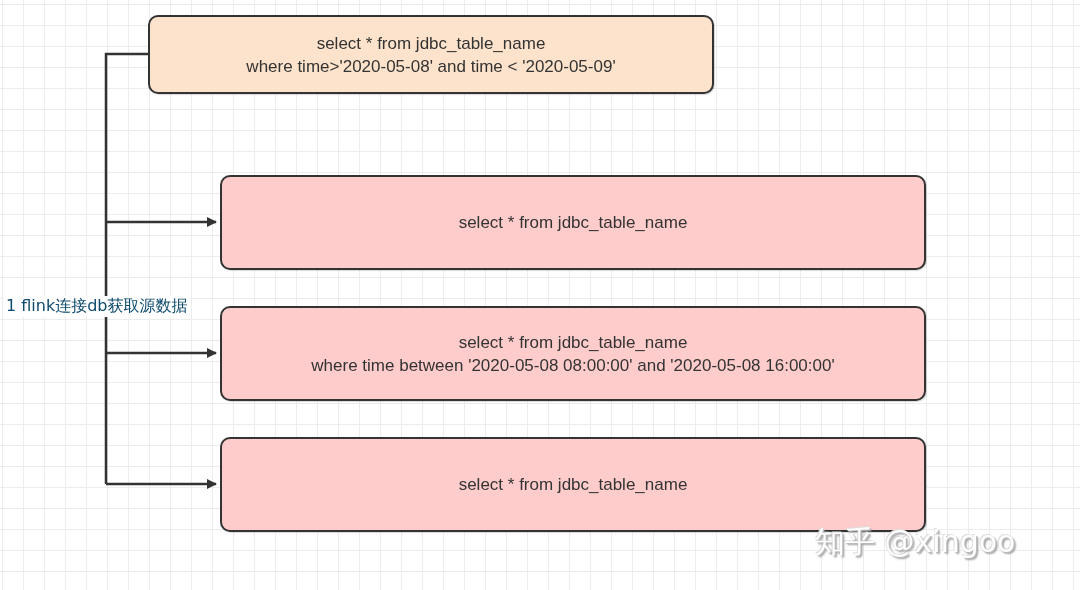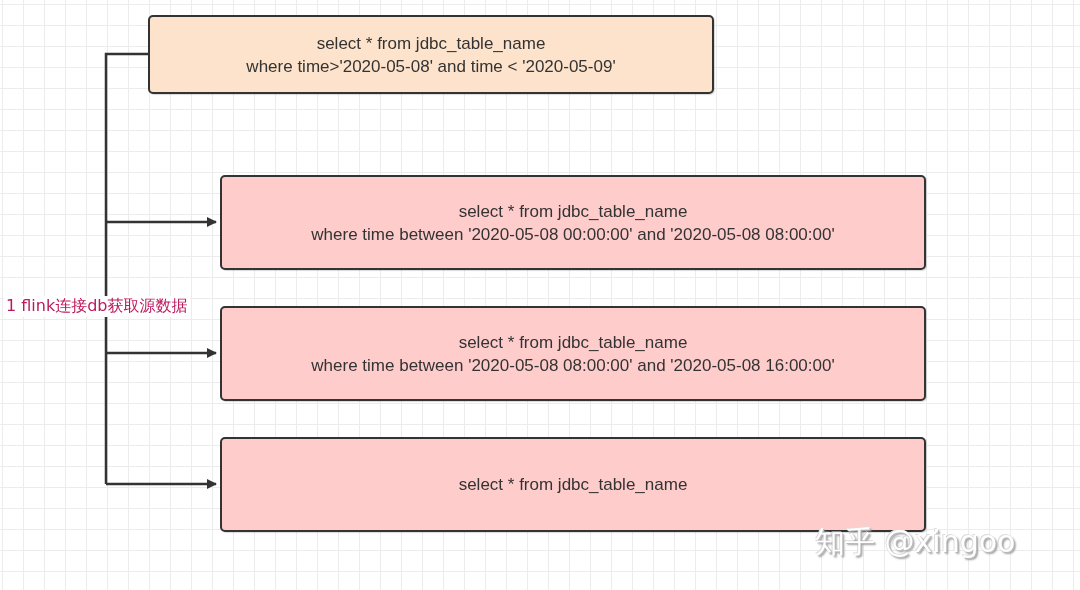--- a/index.html
+++ b/index.html
@@ -16,21 +16,21 @@
         linear-gradient(to right, #ececec 1px, transparent 1px),
         linear-gradient(to bottom, #ececec 1px, transparent 1px);
       background-size: 21px 21px;
       background-position: 2px 4px;
       font-family: "Liberation Sans", sans-serif;
     }
     .node {
       position: absolute;
       box-sizing: border-box;
       border: 2px solid #333333;
-      border-radius: 5px;
+      border-radius: 10px;
       display: flex;
       flex-direction: column;
       align-items: center;
       justify-content: center;
       text-align: center;
       color: #333333;
       font-size: 17px;
       line-height: 23px;
       box-shadow: 1px 1px 1px rgba(0,0,0,0.15);
     }
@@ -45,21 +45,21 @@
     #node-sub-3 { top: 437px; }
 
     svg.edges {
       position: absolute; left: 0; top: 0; width: 1080px; height: 590px;
       pointer-events: none;
     }
     .label {
       position: absolute;
       left: 4px; top: 296px;
       font-size: 17px;
-      color: #be185d;
+      color: #0c4a6e;
       background: #ffffff;
       padding: 0 2px;
       white-space: nowrap;
       font-family: "DejaVu Sans", sans-serif;
       font-size: 16px;
     }
     .watermark {
       position: absolute;
       left: 815px; top: 522px;
       font-size: 30px;
@@ -87,21 +87,20 @@
   </g>
 </svg>
 
 <div class="node" id="node-main">
   <span>select * from jdbc_table_name</span>
   <span>where time&gt;'2020-05-08' and time &lt; '2020-05-09'</span>
 </div>
 
 <div class="node sub" id="node-sub-1">
   <span>select * from jdbc_table_name</span>
-  <span>where time between '2020-05-08 00:00:00' and '2020-05-08 08:00:00'</span>
 </div>
 
 <div class="node sub" id="node-sub-2">
   <span>select * from jdbc_table_name</span>
   <span>where time between '2020-05-08 08:00:00' and '2020-05-08 16:00:00'</span>
 </div>
 
 <div class="node sub" id="node-sub-3">
   <span>select * from jdbc_table_name</span>
 </div>

